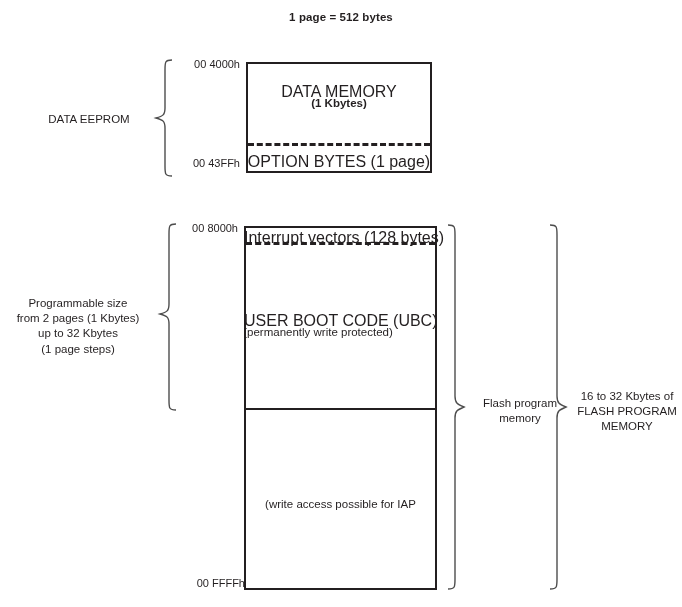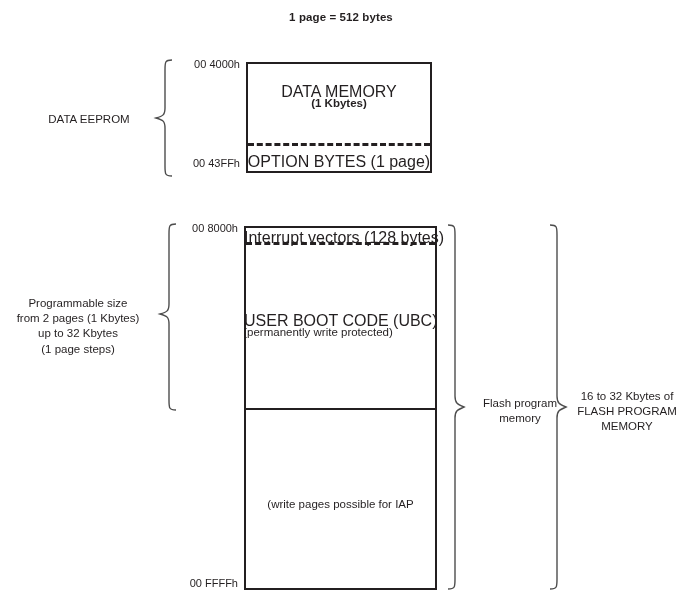--- a/index.html
+++ b/index.html
@@ -100,35 +100,35 @@
   </div>
 
   <div class="txt sidelabel" style="left:6px; top:296px; width:144px; text-align:center;">
     <div>Programmable size</div>
     <div>from 2 pages (1 Kbytes)</div>
     <div>up to 32 Kbytes</div>
     <div>(1 page steps)</div>
   </div>
 
   <div class="txt addr" style="left:168px; top:221px; width:70px;">00 8000h</div>
-  <div class="txt addr" style="left:168px; top:576px; width:70px;">00 FFFFh</div>
+  <div class="txt addr" style="left:175px; top:576px; width:70px;">00 FFFFh</div>
 
   <div class="box" style="left:244px; top:226px; width:193px; height:364px;"></div>
 
   <div class="txt blocktitle" style="left:244px; top:228px; width:190px;">Interrupt vectors (128 bytes)</div>
 
   <div class="hdivider-dashed" style="left:246px; top:242px; width:189px;"></div>
 
   <div class="txt blocktitle" style="left:244px; top:311px; width:193px;">USER BOOT CODE (UBC)</div>
   <div class="txt blocksub" style="left:232px; top:325px; width:172px;">(permanently write protected)</div>
 
   <div class="hdivider-solid" style="left:244px; top:408px; width:193px;"></div>
 
   <div class="txt blocksub" style="left:244px; top:497px; width:193px;">
-    <div>(write pages possible for IAP</div>
+    <div>(write access possible for IAP</div>
   </div>
 
   <div class="brace" style="left:446px; top:222px;">
     <svg width="22" height="372" viewBox="0 0 22 372" aria-hidden="true">
       <path d="M2 3 C9 3, 9 5, 9 13 L9 174 C9 181, 11 182, 18 185 C11 188, 9 189, 9 196 L9 357 C9 365, 9 367, 2 367" fill="none" stroke="#4d4d4d" stroke-width="1.4"></path>
     </svg>
   </div>
 
   <div class="txt sidelabel" style="left:470px; top:396px; width:100px; text-align:center;">
     <div>Flash program</div>

